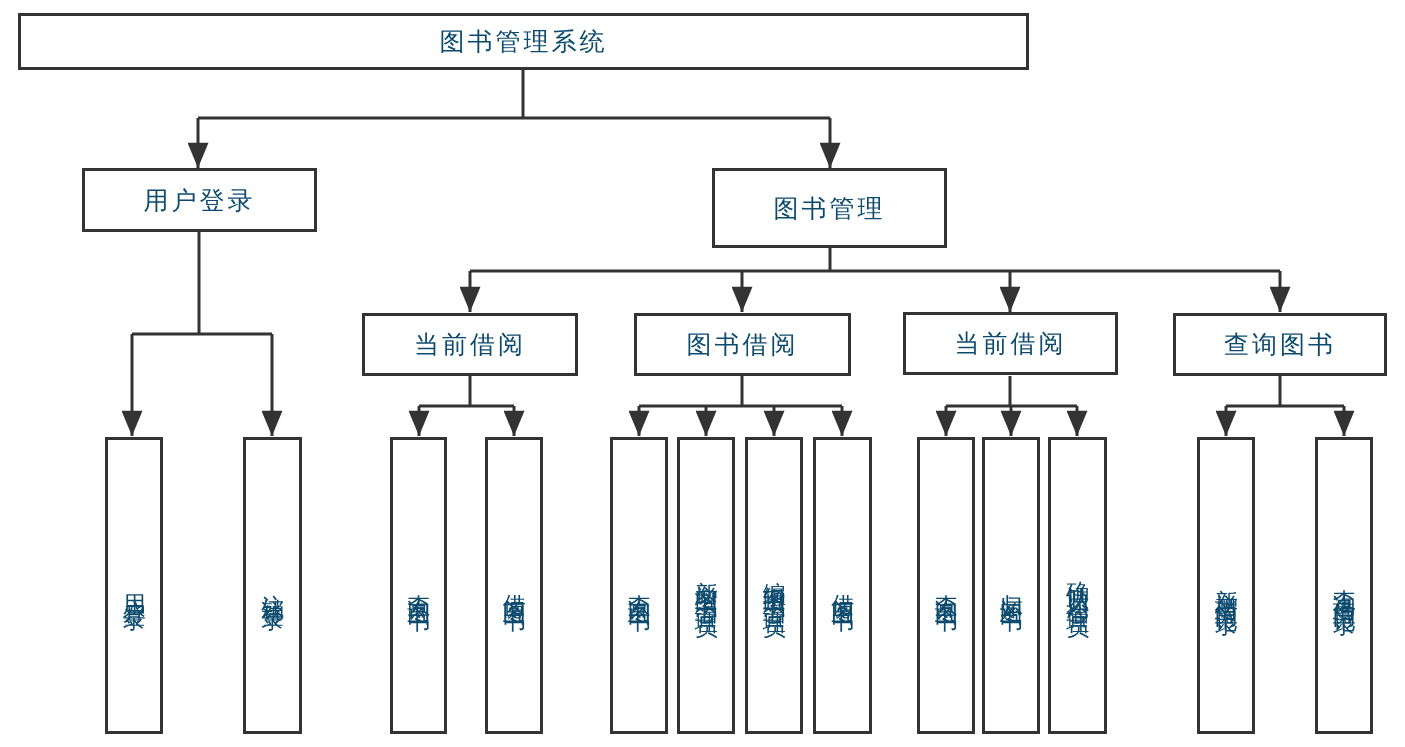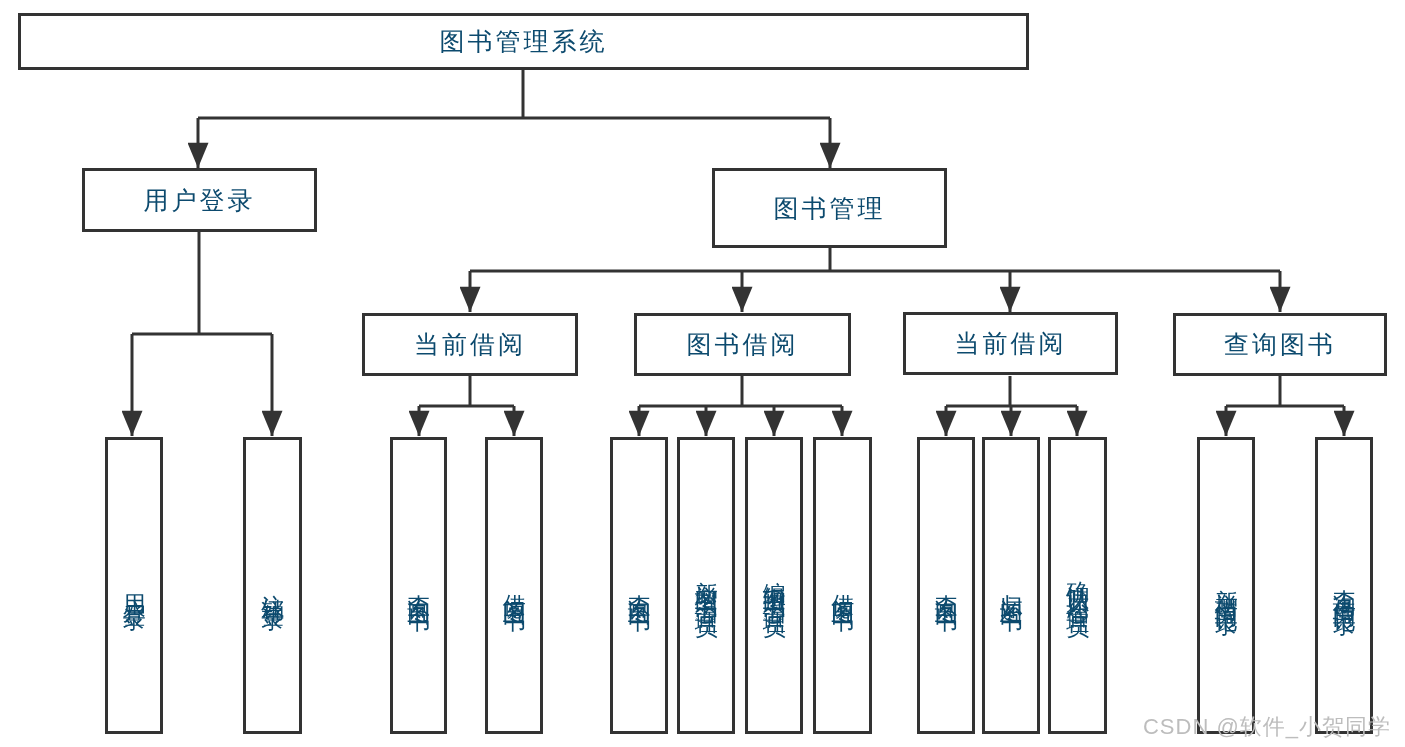--- a/index.html
+++ b/index.html
@@ -173,15 +173,14 @@
     <span class="lbl">确认归还（管理员）</span>
   </div>
 
   <div class="node vnode" style="left:1197px; top:437px; width:58px; height:297px;">
     <span class="lbl">新增借阅记录</span>
   </div>
   <div class="node vnode" style="left:1315px; top:437px; width:58px; height:297px;">
     <span class="lbl">查询借阅记录</span>
   </div>
 
-  <div class="watermark">CSDN @软件_小贺同学</div>
 
 </div>
 
 </body></html>

